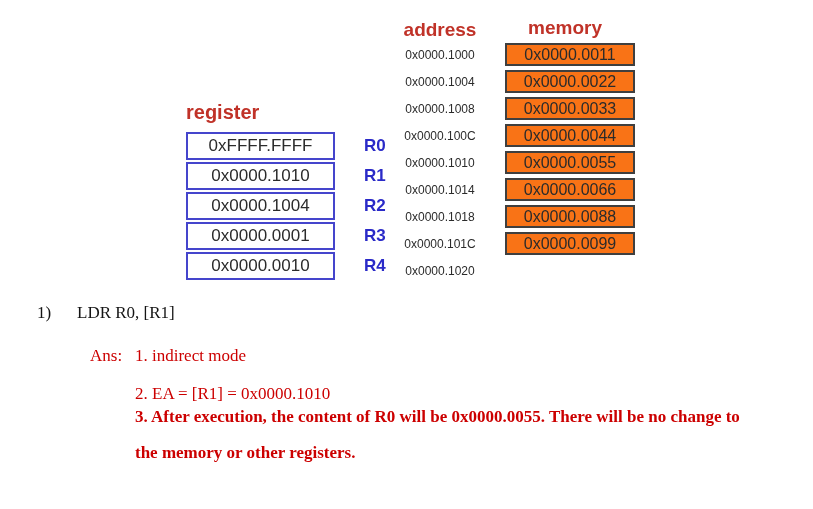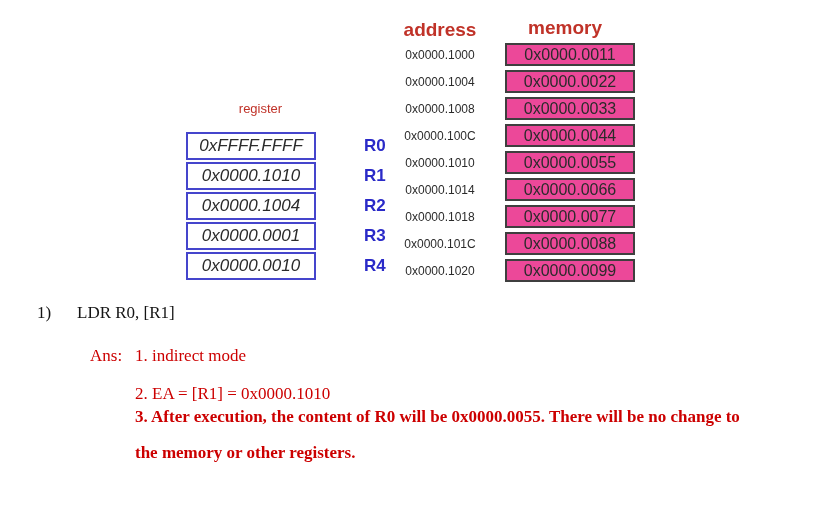--- a/index.html
+++ b/index.html
@@ -8,33 +8,33 @@
     width: 813px;
     height: 509px;
     background: #ffffff;
     font-family: "Liberation Sans", sans-serif;
     overflow: hidden;
   }
 
   
   .reg-title {
     position: absolute; left: 186px; top: 101px; width: 149px;
-    text-align: center; font-size: 13px; font-weight: normal;
+    text-align: left; font-size: 20px; font-weight: bold;
     color: var(--diagram-red, #C03228);
   }
   .reg-cells {
     position: absolute; left: 186px; top: 132px;
     display: flex; flex-direction: column; row-gap: 2px;
   }
   .reg-cell {
-    box-sizing: border-box; width: 130px; height: 28px;
+    box-sizing: border-box; width: 149px; height: 28px;
     border: 2px solid var(--register-border-blue, #4545CC);
     background: #ffffff;
     display: flex; align-items: center; justify-content: center;
-    font-size: 17px; color: var(--cell-text, #2B2B2B); font-style: italic;
+    font-size: 17px; color: var(--cell-text, #2B2B2B);
   }
   .reg-labels {
     position: absolute; left: 344px; top: 132px;
     display: flex; flex-direction: column; row-gap: 2px; margin-left: 20px;
   }
   .reg-label {
     height: 28px; display: flex; align-items: center;
     font-size: 17px; font-weight: bold;
     color: var(--register-label-blue, #2A2AC8);
   }
@@ -59,21 +59,21 @@
     display: flex; align-items: center; justify-content: center;
     font-size: 12px; color: var(--cell-text, #2B2B2B);
   }
   .mem-col {
     position: absolute; left: 505px; top: 43px;
     display: flex; flex-direction: column; row-gap: 4px;
   }
   .mem-cell {
     box-sizing: border-box; width: 130px; height: 23px;
     border: 2px solid var(--memory-border-gray, #3F3F3F);
-    background: #ec4899;
+    background: #f97316;
     display: flex; align-items: center; justify-content: center;
     font-size: 16px; color: var(--cell-text, #2B2B2B);
   }
 
   
   .serif { font-family: "Liberation Serif", serif; font-size: 17px; }
   .problem-line {
     position: absolute; left: 37px; top: 303px;
     color: var(--problem-text, #141414);
   }
@@ -125,21 +125,20 @@
     <div class="addr-row">0x0000.1020</div>
   </div>
 
   <div class="mem-col">
     <div class="mem-cell">0x0000.0011</div>
     <div class="mem-cell">0x0000.0022</div>
     <div class="mem-cell">0x0000.0033</div>
     <div class="mem-cell">0x0000.0044</div>
     <div class="mem-cell">0x0000.0055</div>
     <div class="mem-cell">0x0000.0066</div>
-    <div class="mem-cell">0x0000.0077</div>
     <div class="mem-cell">0x0000.0088</div>
     <div class="mem-cell">0x0000.0099</div>
   </div>
 
   <div class="problem-line serif">
     <span class="p-num">1)</span><span>LDR R0, [R1]</span>
   </div>
 
   <div class="ans-label serif">Ans:</div>
   <div class="step step1 serif">1. indirect mode</div>

